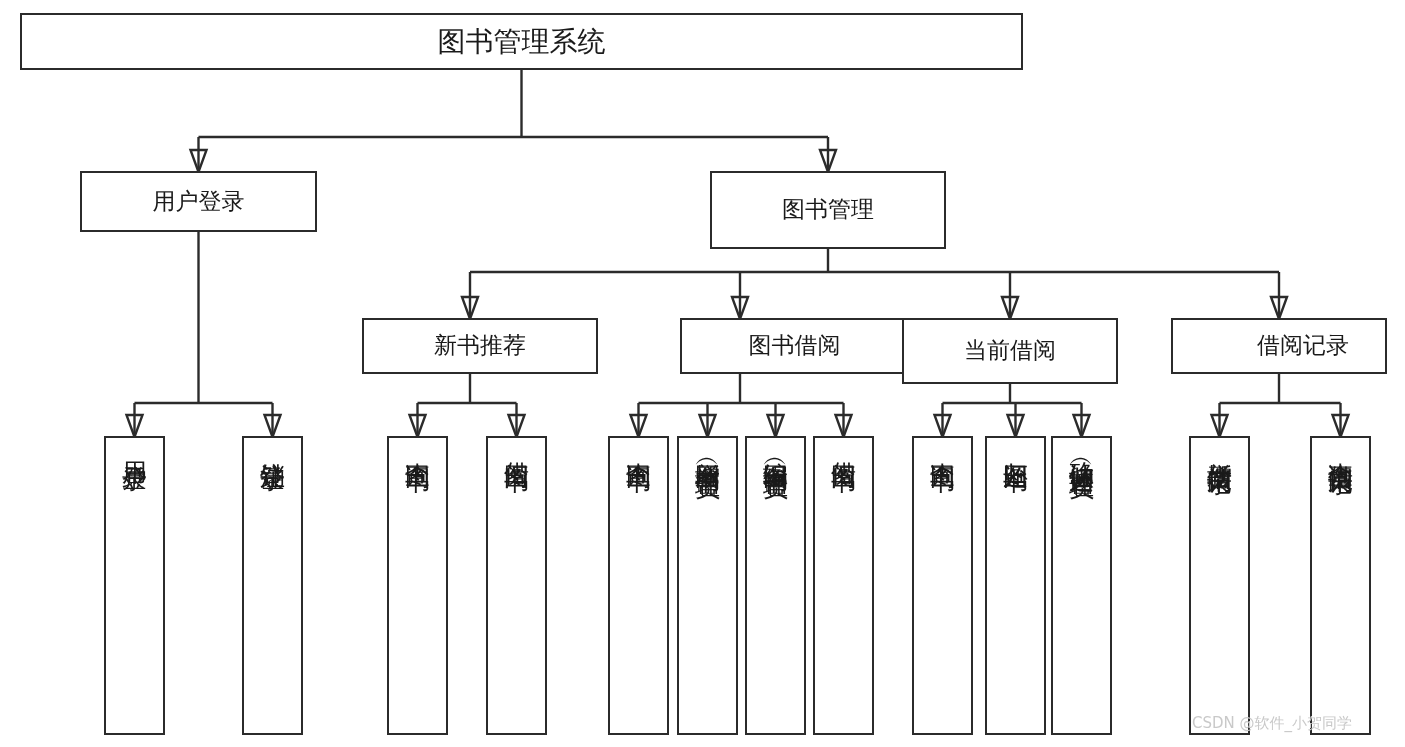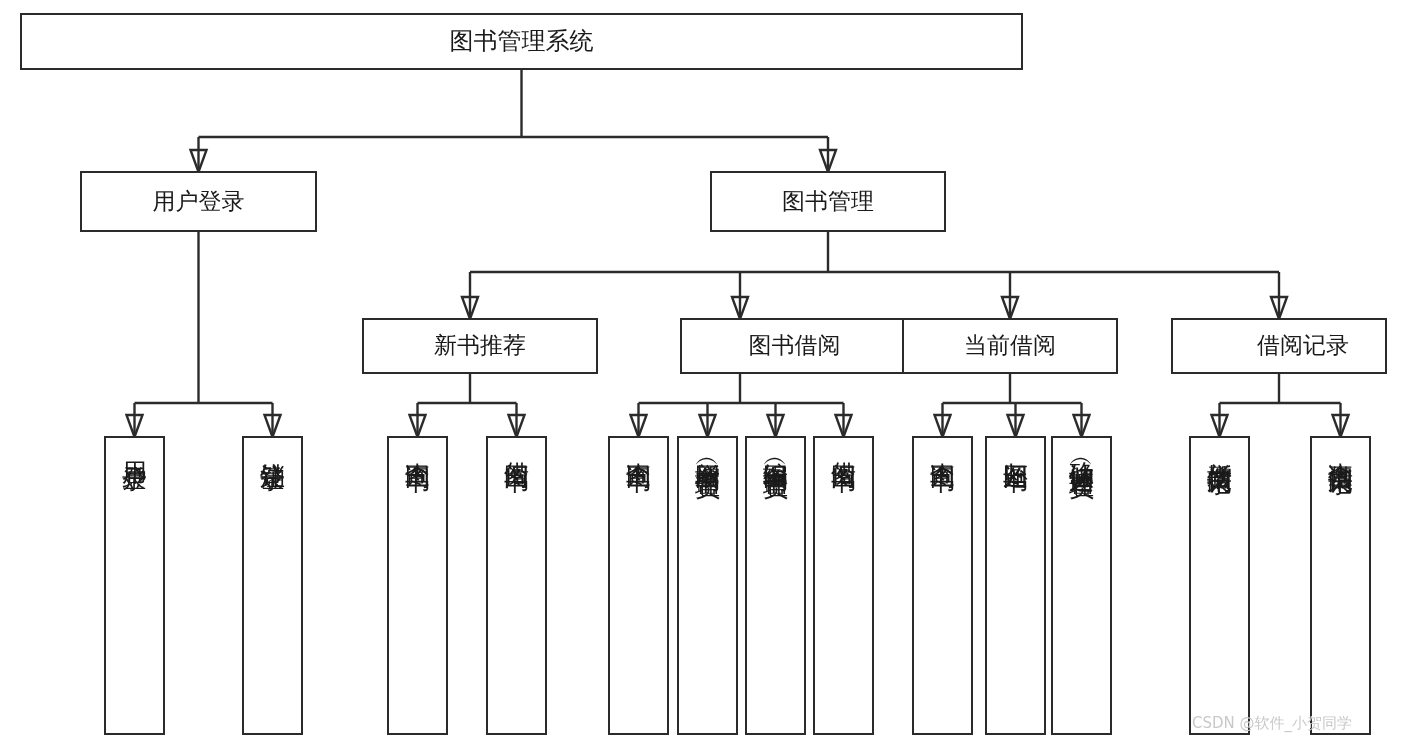--- a/index.html
+++ b/index.html
@@ -39,21 +39,21 @@
     line-height: 1.18;
     white-space: nowrap;
     text-align: center;
     font-family: "DejaVu Sans", "Liberation Sans", sans-serif;
   }
   
   .node.horiz .node-label {
     font-size: 23px;
   }
   .node.root .node-label {
-    font-size: 24px;
+    font-size: 28px;
   }
   
   .node.vert {
     align-items: flex-start;
     justify-content: center;
     padding-top: 4px;
   }
   .node.vert .node-label {
     writing-mode: vertical-rl;
     text-orientation: upright;
@@ -150,30 +150,30 @@
       <line x1="1340.5" y1="403" x2="1340.5" y2="434"></line>
       <path d="M1332.5,415 L1348.5,415 L1340.5,437 Z" class="arrow-head"></path>
     </svg>
   <div id="nodes-layer">
       <div class="node horiz root" style="left: 20px; top: 13px; width: 1003px; height: 57px;">
         <div class="node-label">图书管理系统</div>
       </div>
       <div class="node horiz" style="left: 80px; top: 171px; width: 237px; height: 61px;">
         <div class="node-label">用户登录</div>
       </div>
-      <div class="node horiz" style="left: 710px; top: 171px; width: 236px; height: 61px;">
+      <div class="node horiz" style="left: 710px; top: 171px; width: 236px; height: 78px;">
         <div class="node-label">图书管理</div>
       </div>
       <div class="node horiz" style="left: 362px; top: 318px; width: 236px; height: 56px;">
         <div class="node-label">新书推荐</div>
       </div>
       <div class="node horiz" style="left: 632px; top: 318px; width: 229px; height: 56px; margin-left: 48px;">
         <div class="node-label">图书借阅</div>
       </div>
-      <div class="node horiz" style="left: 902px; top: 318px; width: 216px; height: 56px;">
+      <div class="node horiz" style="left: 902px; top: 318px; width: 216px; height: 66px;">
         <div class="node-label">当前借阅</div>
       </div>
       <div class="node horiz" style="left: 1171px; top: 318px; width: 216px; height: 56px; padding-left: 48px;">
         <div class="node-label">借阅记录</div>
       </div>
       <div class="node vert" style="left: 104px; top: 436px; width: 61px; height: 299px;">
         <div class="node-label">用户登录</div>
       </div>
       <div class="node vert" style="left: 242px; top: 436px; width: 61px; height: 299px;">
         <div class="node-label">注销登录</div>

